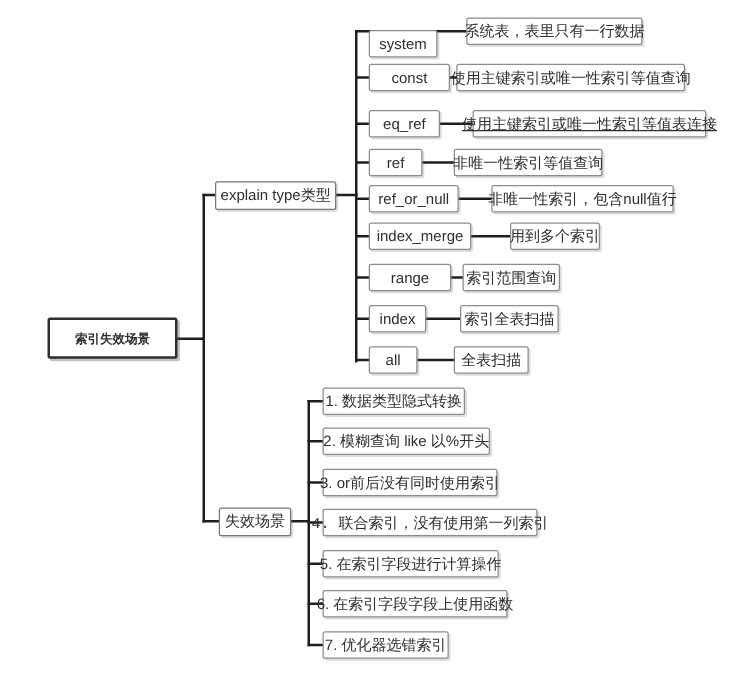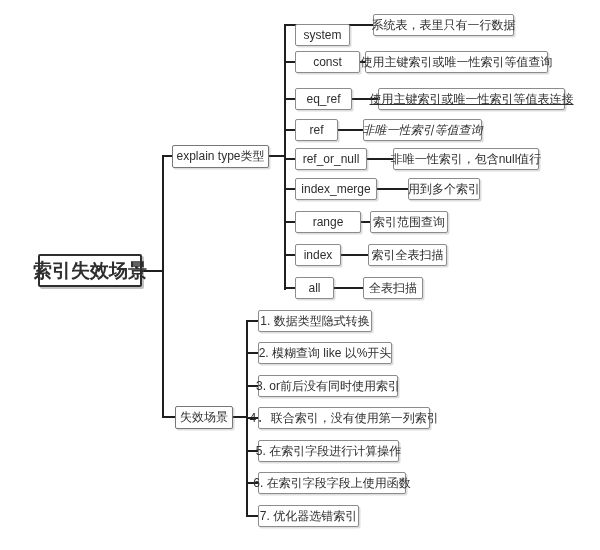--- a/index.html
+++ b/index.html
@@ -8,21 +8,21 @@
     font-family:"Liberation Sans", sans-serif;
   }
   .node{
     position:absolute;box-sizing:border-box;background:#ffffff;
     border:1px solid #8c8c8c;border-radius:2px;
     display:flex;align-items:center;justify-content:center;
     font-size:12px;color:#2e2e2e;white-space:nowrap;z-index:2;
     box-shadow:1.5px 1.5px 0 rgba(120,120,120,0.25);
   }
   .node.root{
-    border:2px solid #2e2e2e;font-size:19px;font-weight:bold;
+    border:2px solid #2e2e2e;font-size:10px;font-weight:bold;
     box-shadow:2px 2px 0 rgba(80,80,80,0.35);
   }
   .node.branch{border-color:#777;}
   .line-h{position:absolute;height:2px;background:#1f1f1f;z-index:1;}
   .line-v{position:absolute;width:2px;background:#1f1f1f;z-index:1;}
 </style>
 </head>
 <body>
 
 <div id="canvas">
@@ -64,21 +64,21 @@
   <div class="node" style="left:295px;top:119px;width:43px;height:22px;">ref</div>
   <div class="node" style="left:295px;top:148px;width:72px;height:22px;">ref_or_null</div>
   <div class="node" style="left:295px;top:178px;width:82px;height:22px;">index_merge</div>
   <div class="node" style="left:295px;top:211px;width:66px;height:22px;">range</div>
   <div class="node" style="left:295px;top:244px;width:46px;height:22px;">index</div>
   <div class="node" style="left:295px;top:277px;width:39px;height:22px;">all</div>
 
   <div class="node" style="left:373px;top:14px;width:141px;height:22px;">系统表，表里只有一行数据</div>
   <div class="node" style="left:365px;top:51px;width:183px;height:22px;">使用主键索引或唯一性索引等值查询</div>
   <div class="node" style="left:378px;top:88px;width:187px;height:22px;text-decoration:underline;">使用主键索引或唯一性索引等值表连接</div>
-  <div class="node" style="left:363px;top:119px;width:119px;height:22px;font-style:italic;">非唯一性索引等值查询</div>
+  <div class="node" style="left:363px;top:119px;width:119px;height:22px;">非唯一性索引等值查询</div>
   <div class="node" style="left:393px;top:148px;width:146px;height:22px;">非唯一性索引，包含null值行</div>
   <div class="node" style="left:408px;top:178px;width:72px;height:22px;">用到多个索引</div>
   <div class="node" style="left:370px;top:211px;width:78px;height:22px;">索引范围查询</div>
   <div class="node" style="left:368px;top:244px;width:79px;height:22px;">索引全表扫描</div>
   <div class="node" style="left:363px;top:277px;width:60px;height:22px;">全表扫描</div>
 
   <div class="node branch" style="left:175px;top:406px;width:58px;height:23px;">失效场景</div>
 
   <div class="node" style="left:258px;top:310px;width:114px;height:22px;">1. 数据类型隐式转换</div>
   <div class="node" style="left:258px;top:342px;width:134px;height:22px;">2. 模糊查询 like 以%开头</div>

